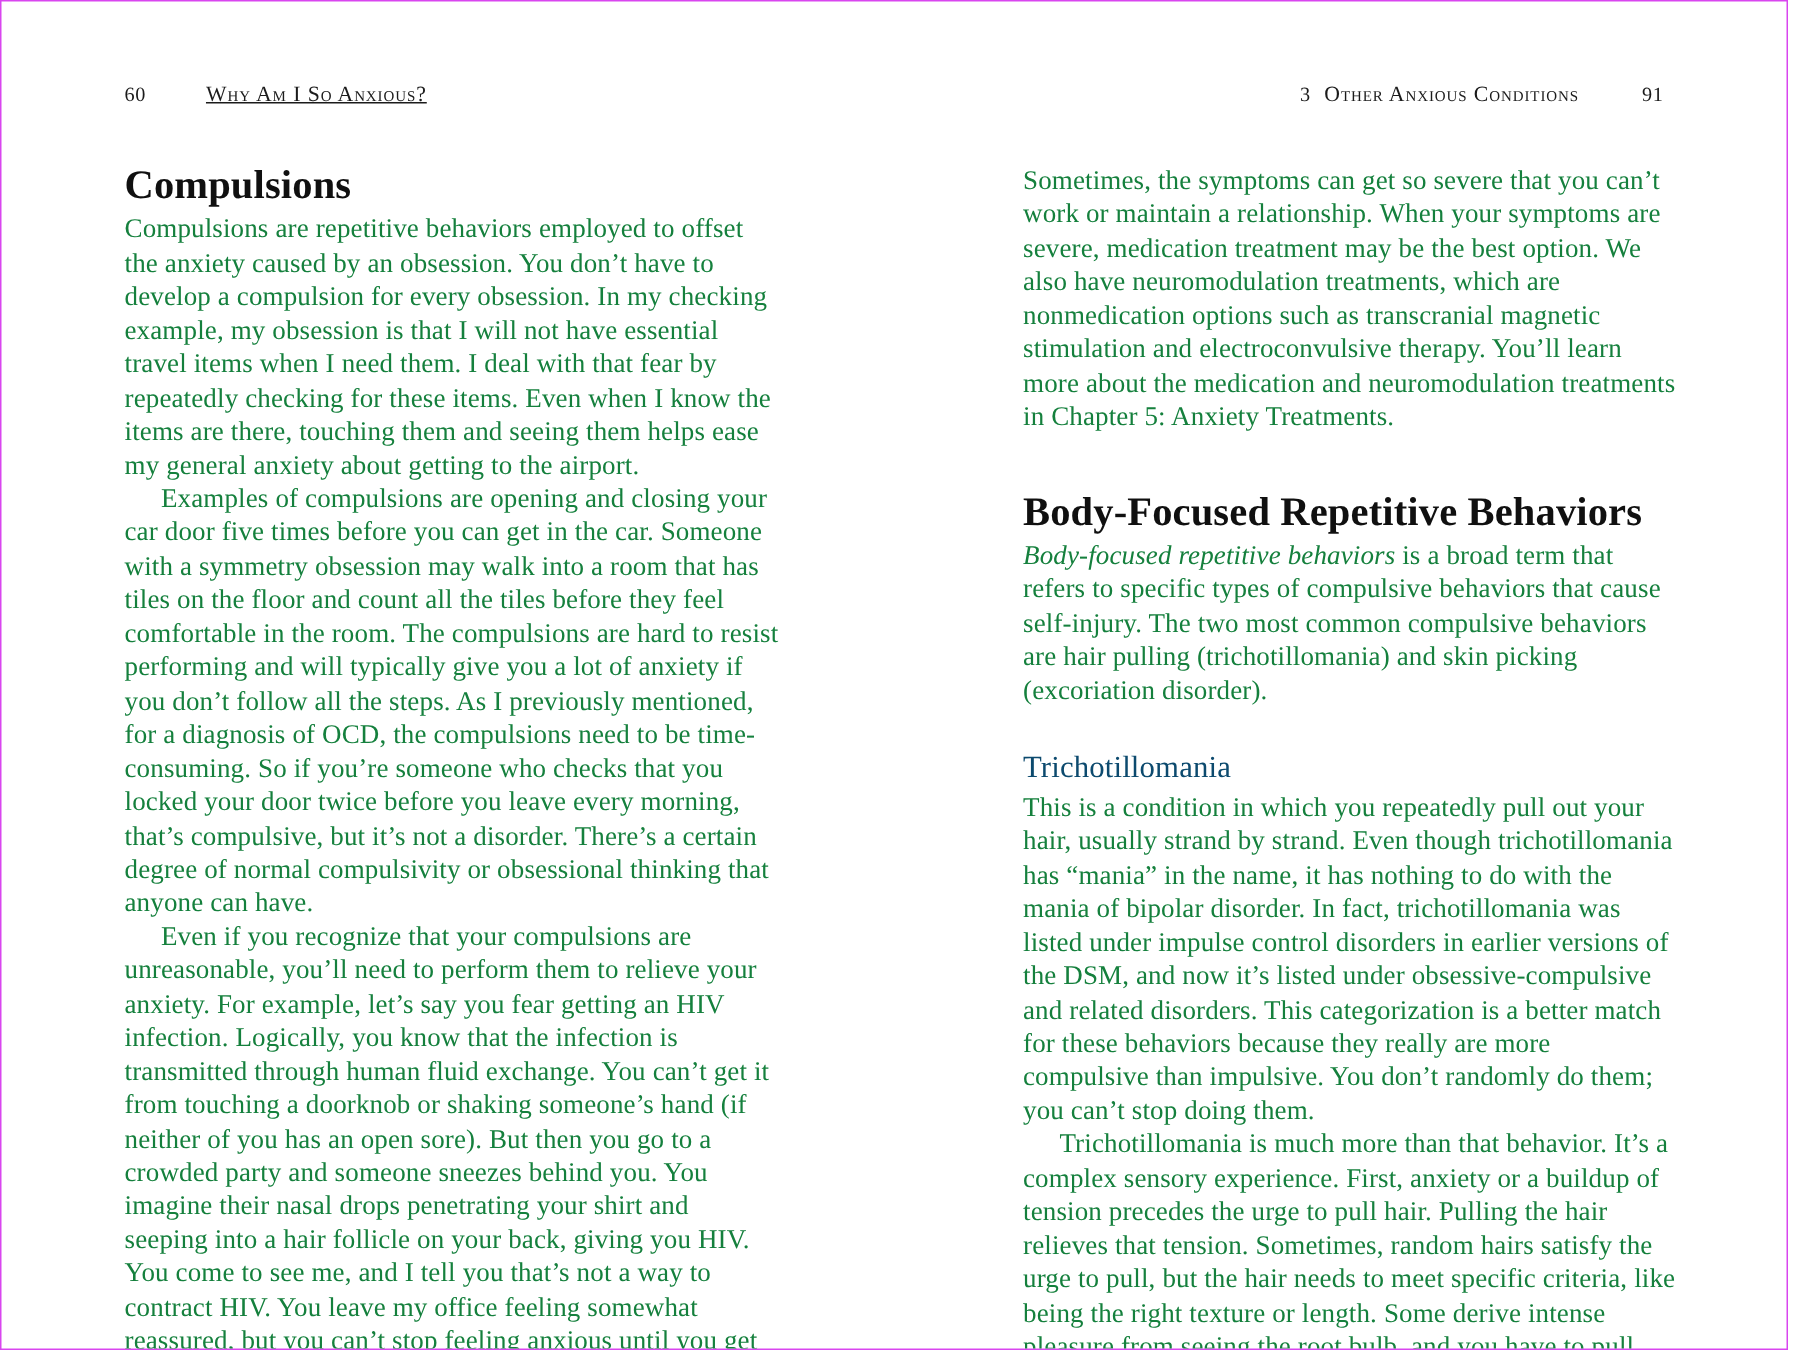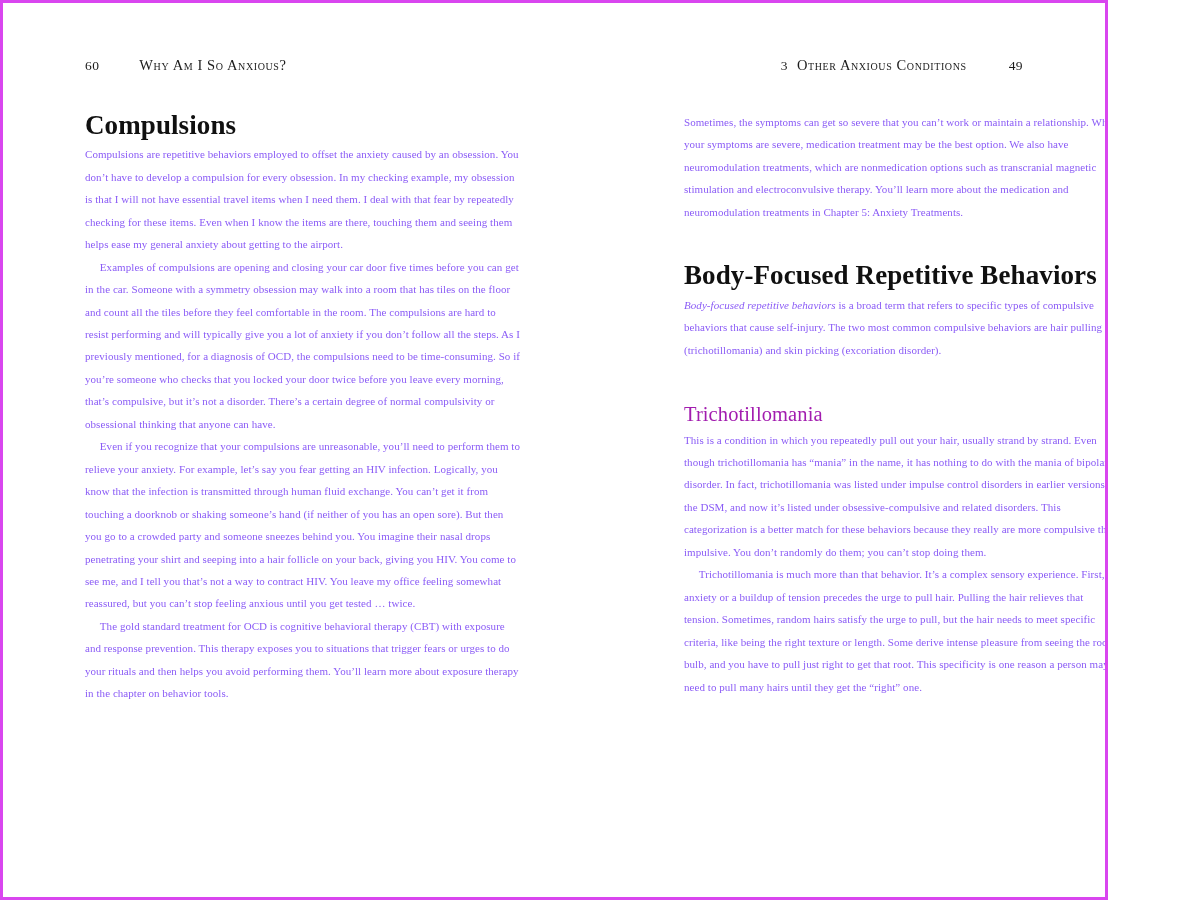--- a/index.html
+++ b/index.html
@@ -2,25 +2,25 @@
 <html><head>
 <meta charset="utf-8">
 <style>
   html, body {
     margin: 0;
     padding: 0;
     background: #ffffff;
   }
   .page {
     position: relative;
-    width: 1108px;
+    width: 1192px;
     height: 900px;
     box-sizing: border-box;
     background: #ffffff;
-    border: 3px solid #d946ef;
+    border: 1px solid #d946ef;
     overflow: hidden;
     font-family: "Liberation Serif", "DejaVu Serif", serif;
     color: #111111;
   }
 
   
   .running-head {
     position: absolute;
     top: 54px;
     height: 20px;
@@ -36,21 +36,21 @@
   .folio {
     font-size: 13.5px;
     letter-spacing: 0.4px;
     color: #1b1b1b;
   }
   .rh-title {
     font-variant: small-caps;
     font-size: 14.5px;
     letter-spacing: 0.6px;
   }
-  .running-head.left .rh-title  { margin-left: 40px; }
+  .running-head.left .rh-title  { margin-left: 40px; text-decoration: underline; }
   .running-head.right .rh-title { margin-right: 42px; }
   .chap-num { font-size: 13.5px; letter-spacing: 0.4px; margin-right: 9px; }
 
   
   .columns {
     position: absolute;
     top: 108px;
     left: 82px;
     right: 82px;
     bottom: 60px;
@@ -68,54 +68,54 @@
     font-size: 27px;
     line-height: 1.05;
     margin: 0 0 4px 0;
     letter-spacing: 0.1px;
     color: #101010;
   }
   h2.sub-title {
     font-weight: 400;
     font-size: 20.5px;
     line-height: 1.1;
-    margin: 16px 0 3px 0;
+    margin: 4px 0 3px 0;
     letter-spacing: 0.1px;
-    color: #a21caf;
+    color: #0c4a6e;
   }
   .spacer-before-h1 { height: 38px; }
   .spacer-before-h2 { height: 26px; }
 
   
   p.body {
-    font-size: 11px;
+    font-size: 18px;
     line-height: 22.45px;
     margin: 0;
     text-align: left;
-    color: #8b5cf6;
+    color: #15803d;
     letter-spacing: 0.005em;
   }
   p.body.indent { text-indent: 1.35em; }
   p.body.gap    { }
   p.body i      { font-style: italic; }
 </style>
 </head>
 <body>
 
 <div class="page">
 
   <div class="running-head left">
     <span class="folio">60</span>
     <span class="rh-title">Why Am I So Anxious?</span>
   </div>
 
   <div class="running-head right">
     <span class="chap-num">3</span>
     <span class="rh-title">Other Anxious Conditions</span>
-    <span class="folio">49</span>
+    <span class="folio">91</span>
   </div>
 
   <div class="columns">
 
     <div class="col">
       <h1 class="sec-title">Compulsions</h1>
       <p class="body">Compulsions are repetitive behaviors employed to offset the anxiety caused by an obsession. You don’t have to develop a compulsion for every obsession. In my checking example, my obsession is that I will not have essential travel items when I need them. I deal with that fear by repeatedly checking for these items. Even when I know the items are there, touching them and seeing them helps ease my general anxiety about getting to the airport.</p>
       <p class="body indent gap">Examples of compulsions are opening and closing your car door five times before you can get in the car. Someone with a symmetry obsession may walk into a room that has tiles on the floor and count all the tiles before they feel comfortable in the room. The compulsions are hard to resist performing and will typically give you a lot of anxiety if you don’t follow all the steps. As I previously mentioned, for a diagnosis of OCD, the compulsions need to be time-consuming. So if you’re someone who checks that you locked your door twice before you leave every morning, that’s compulsive, but it’s not a disorder. There’s a certain degree of normal compulsivity or obsessional thinking that anyone can have.</p>
       <p class="body indent gap">Even if you recognize that your compulsions are unreasonable, you’ll need to perform them to relieve your anxiety. For example, let’s say you fear getting an HIV infection. Logically, you know that the infection is transmitted through human fluid exchange. You can’t get it from touching a doorknob or shaking someone’s hand (if neither of you has an open sore). But then you go to a crowded party and someone sneezes behind you. You imagine their nasal drops penetrating your shirt and seeping into a hair follicle on your back, giving you HIV. You come to see me, and I tell you that’s not a way to contract HIV. You leave my office feeling somewhat reassured, but you can’t stop feeling anxious until you get tested … twice.</p>
       <p class="body indent gap">The gold standard treatment for OCD is cognitive behavioral therapy (CBT) with exposure and response prevention. This therapy exposes you to situations that trigger fears or urges to do your rituals and then helps you avoid performing them. You’ll learn more about exposure therapy in the chapter on behavior tools.</p>

